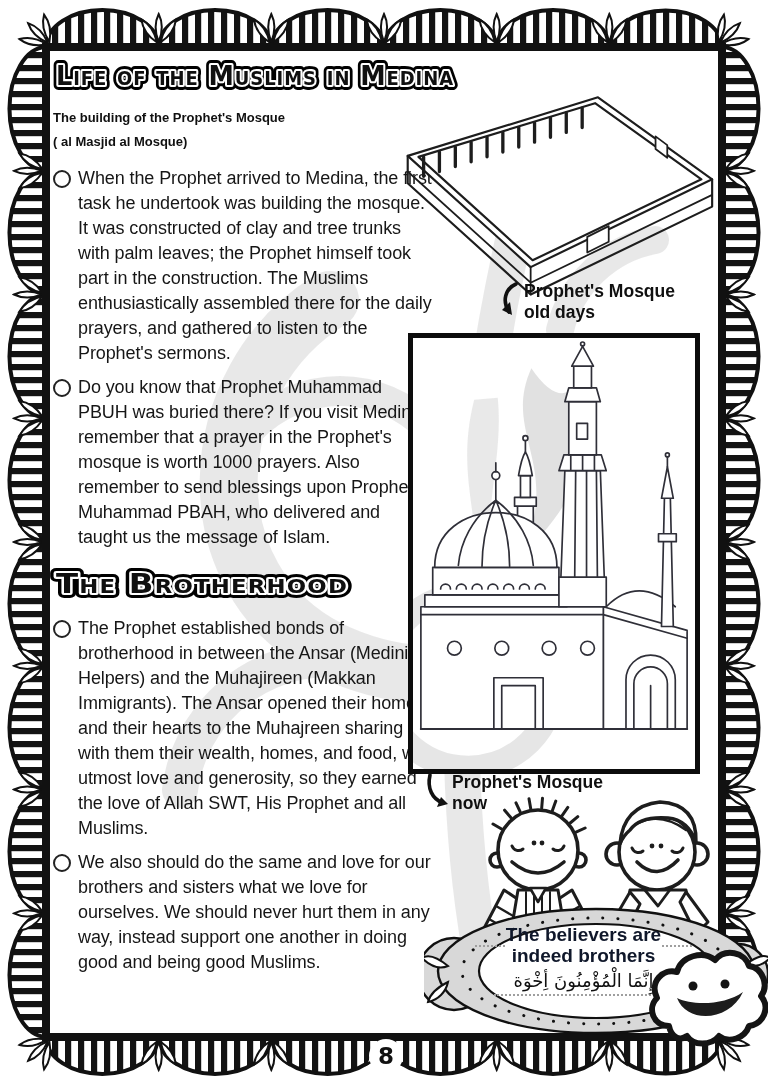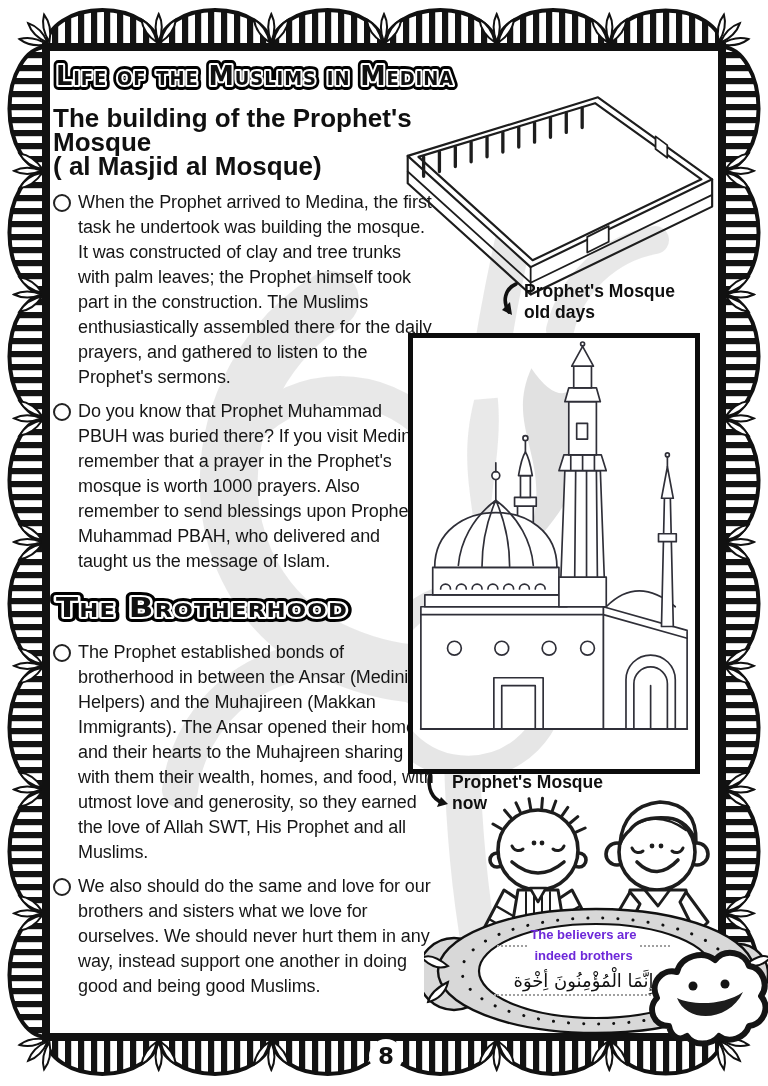--- a/index.html
+++ b/index.html
@@ -20,27 +20,27 @@
   .kids{left:460px;top:786px;z-index:3;}
   .banner{left:424px;top:894px;width:345px;height:148px;z-index:4;}
   .banner>svg{position:absolute;left:0;top:0;}
   .banner-text{position:absolute;left:0;right:26px;top:30px;text-align:center;z-index:2;}
   .cloud{left:641px;top:934px;z-index:5;}
   
   .h-bubble{overflow:visible;}
   .bub{font-family:"DejaVu Sans",sans-serif;font-weight:bold;font-variant:small-caps;letter-spacing:1px;font-size:27px;}
   .bub-back{fill:#000;stroke:#000;stroke-width:10;stroke-linejoin:round;}
   .bub-front{fill:#101010;stroke:#fff;stroke-width:4.2;stroke-linejoin:round;paint-order:stroke;}
-  .subhead{margin-top:10px;font-weight:bold;font-size:26px;line-height:24px;color:#101010;}
+  .subhead{margin-top:10px;font-weight:bold;font-size:13px;line-height:24px;color:#101010;}
   .bullets{margin-top:12px;}
   .brow{display:flex;margin-top:9px;}
   .bcircle{flex:0 0 auto;width:14px;height:14px;border:2.6px solid #222;border-radius:50%;margin:4px 7px 0 0;background:#fff;}
   .btext{margin:0;font-size:18px;line-height:25px;width:356px;color:#161616;letter-spacing:-0.1px;}
   .h2wrap{margin:12px 0 0 0;}
-  .bt1,.bt2{font-weight:bold;font-size:13px;line-height:21px;color:#6d28d9;}
+  .bt1,.bt2{font-weight:bold;font-size:19px;line-height:21px;color:#0f172a;}
   .bt2wrap{display:flex;align-items:flex-start;justify-content:center;gap:7px;}
   .dash{width:30px;border-top:2px dotted #9f9f9f;height:0;}
   .bt3{font-family:"DejaVu Sans",sans-serif;font-size:18px;line-height:24px;margin-top:3px;direction:rtl;color:#101010;}
   .dash-long{width:180px;border-top:2px dotted #9f9f9f;height:0;margin:1px auto 0;}
   .line-art{stroke:#2f2f38;stroke-width:1.7;fill:none;stroke-linejoin:round;stroke-linecap:round;}
   .line-art .f{fill:#fff;}
   .ink{stroke:#1d1d1d;fill:#fff;stroke-linejoin:round;stroke-linecap:round;}
 </style>
 </head>
 <body>

